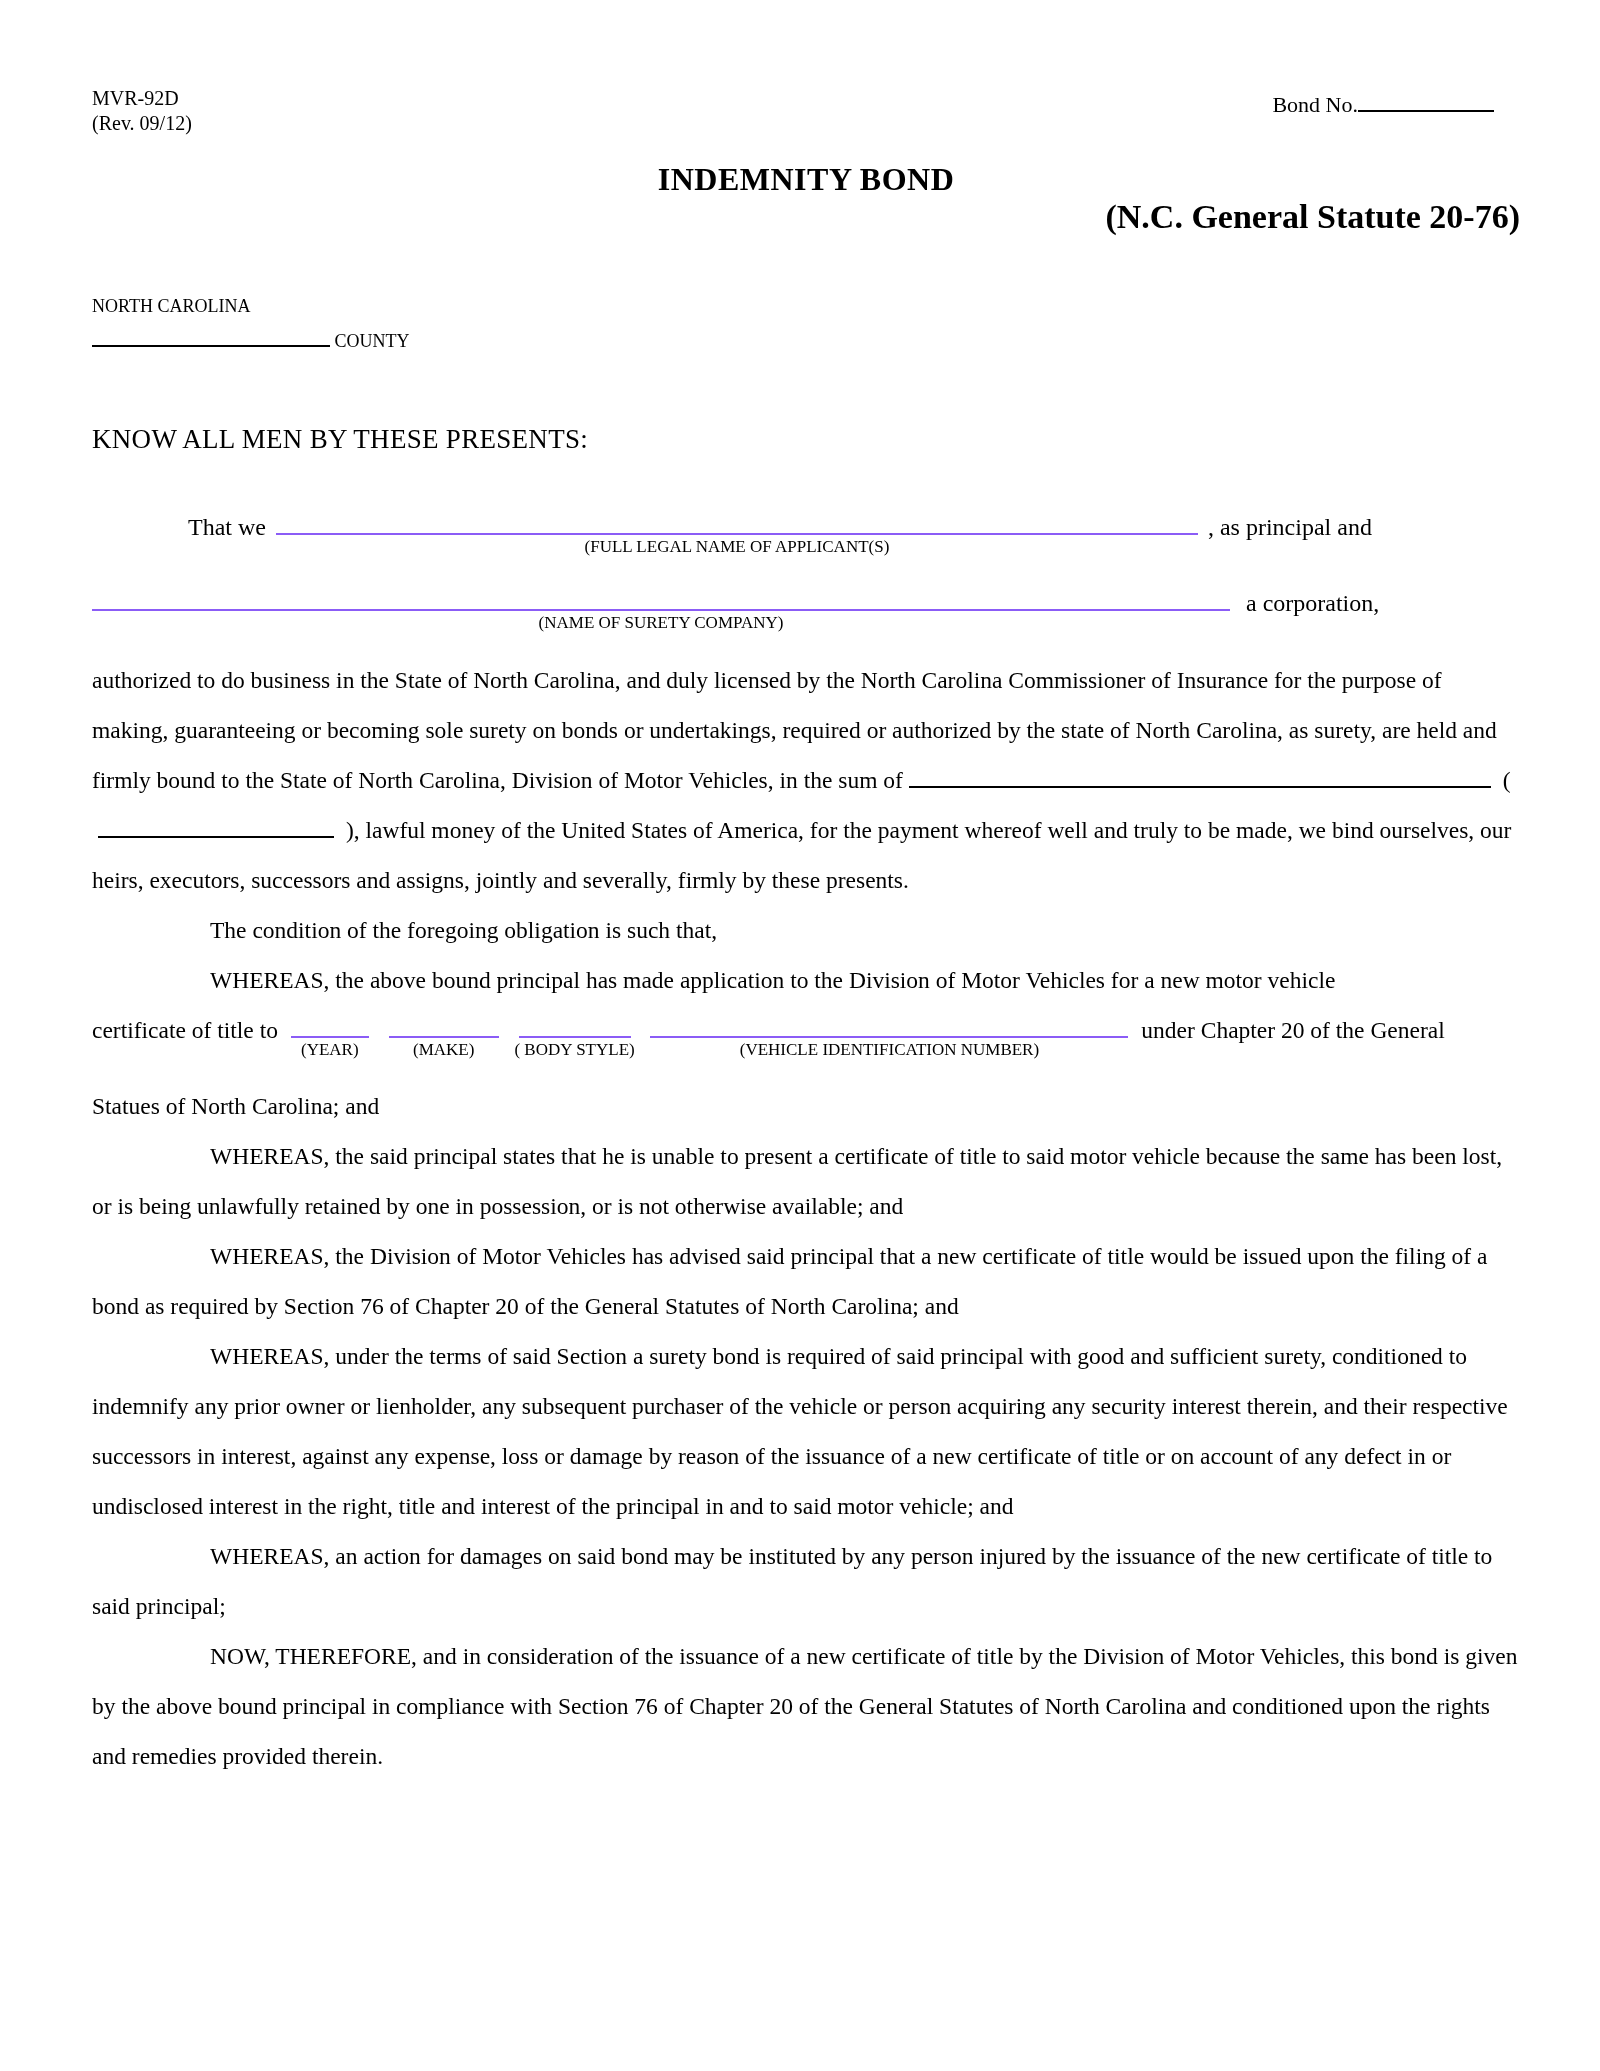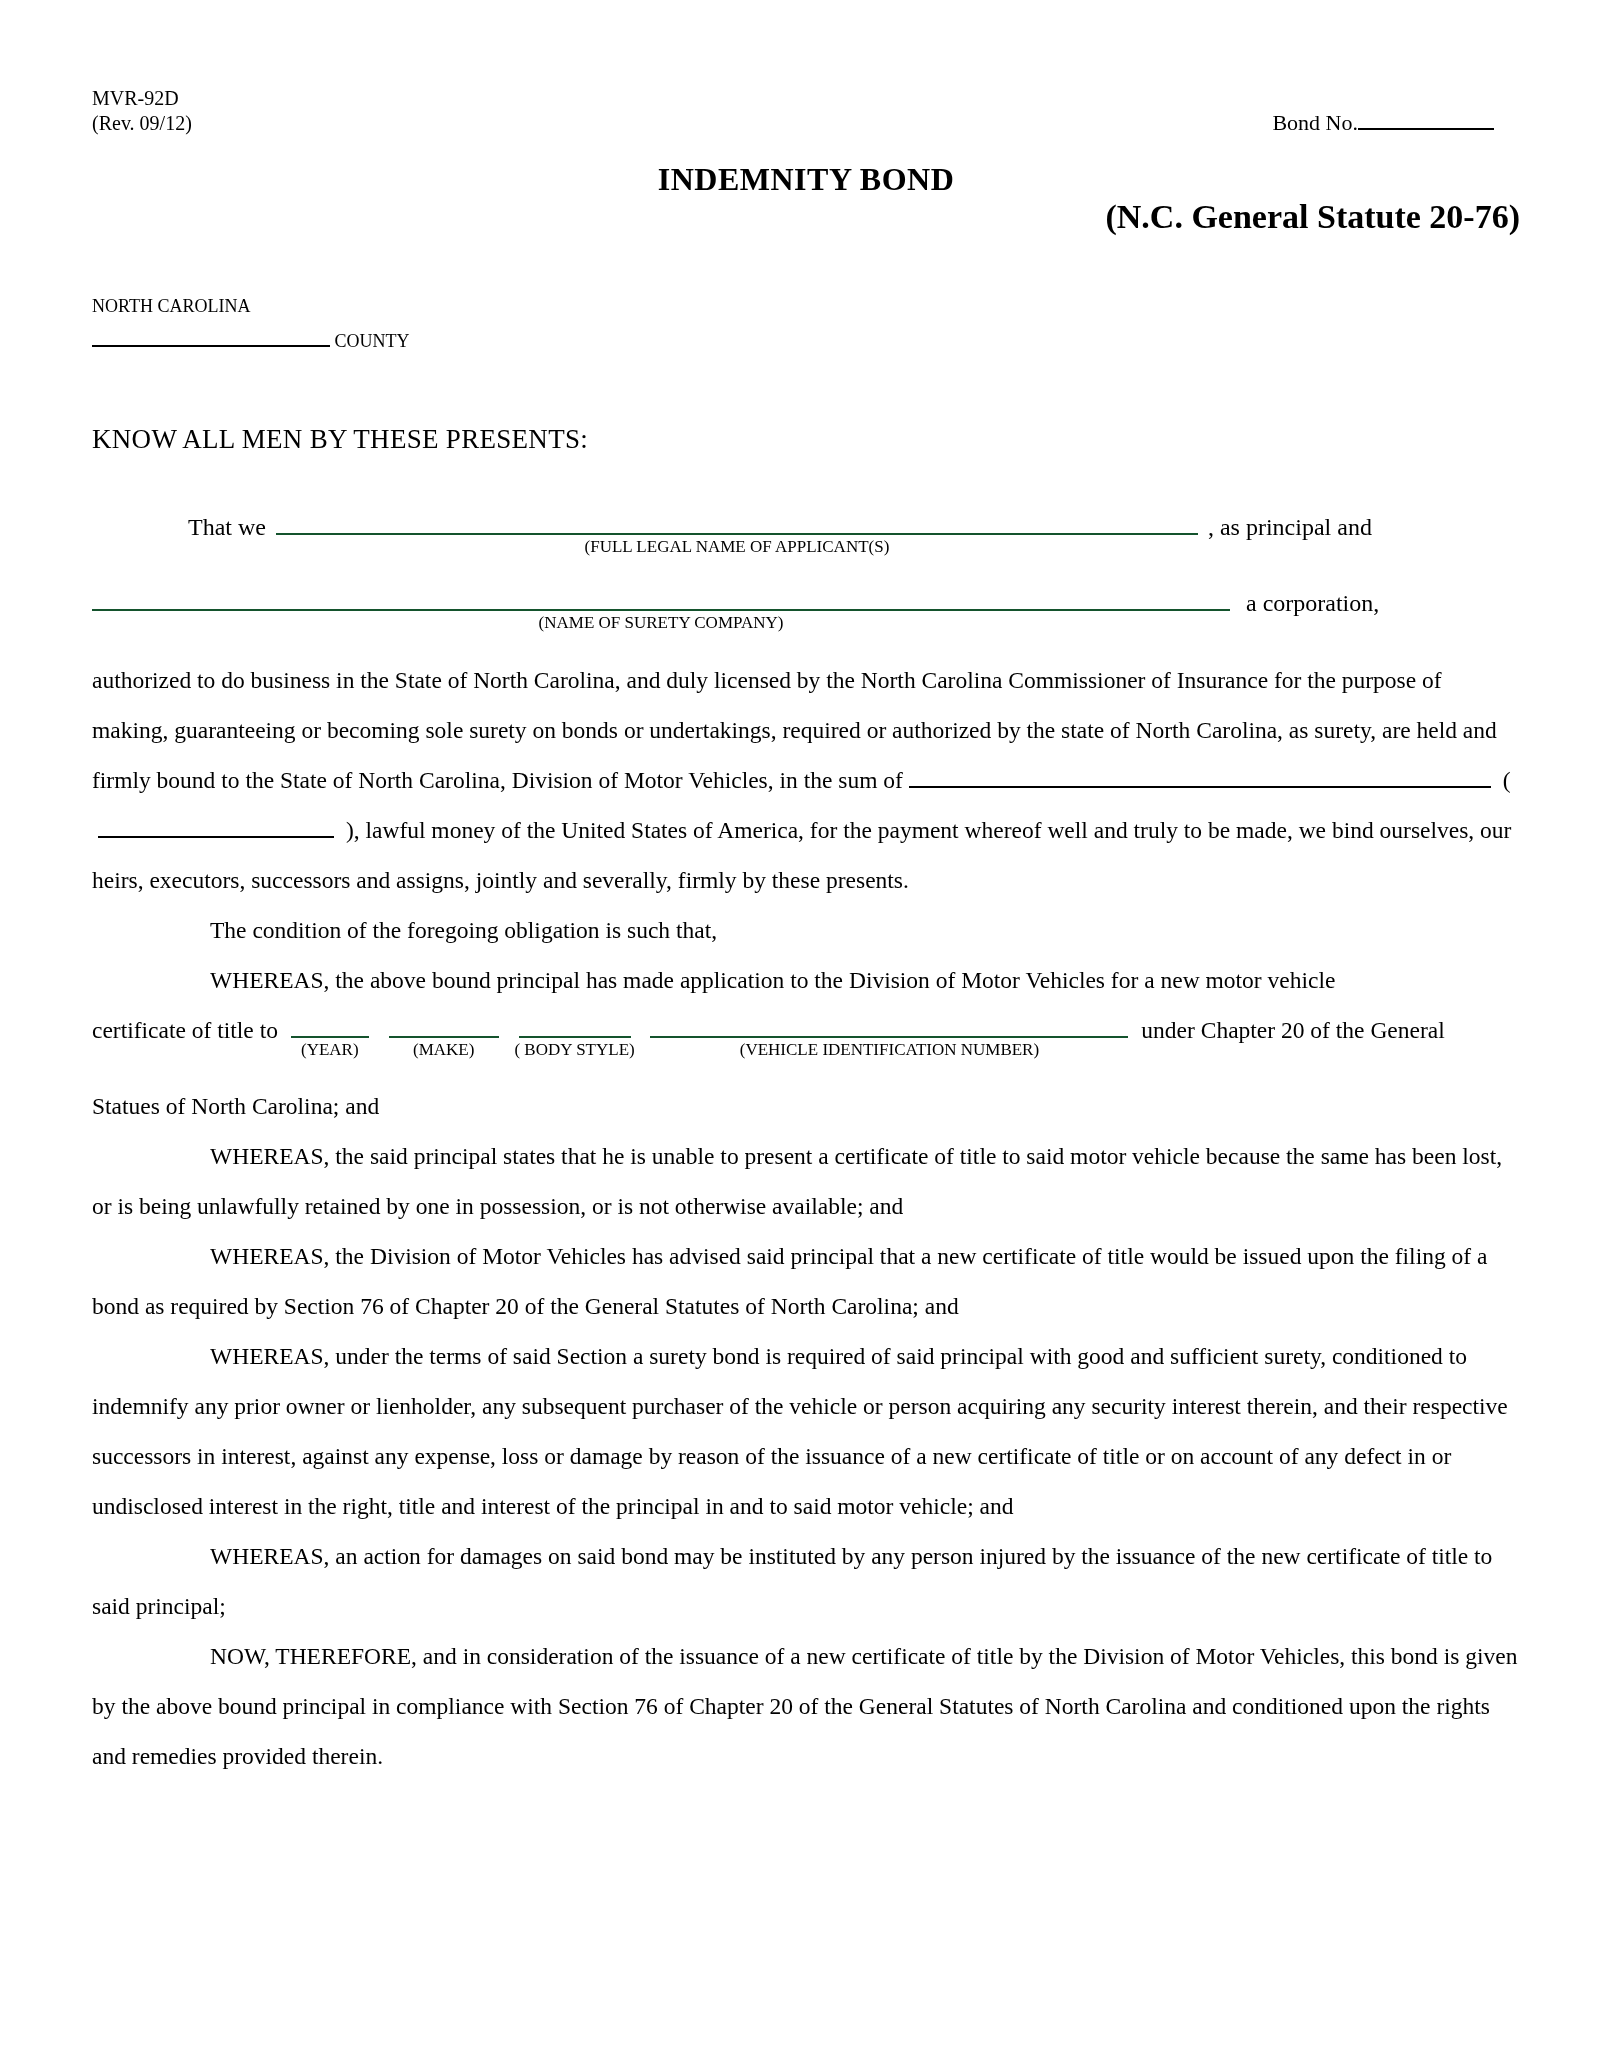--- a/index.html
+++ b/index.html
@@ -3,21 +3,21 @@
 <meta charset="utf-8">
 <style>
   html, body { margin:0; padding:0; background:#e8e8e8; }
   .page {
     width:1600px; height:2071px; box-sizing:border-box;
     background:#ffffff; color:#000;
     font-family:"Liberation Serif","DejaVu Serif",serif;
     padding:86px 80px 0 92px;
     overflow:hidden; position:relative; margin:0 auto;
   }
-  .top-row { display:flex; justify-content:space-between; align-items:flex-end; }
+  .top-row { display:flex; justify-content:space-between; align-items:flex-start; }
   .form-id { font-size:20px; line-height:25px; }
   .bond-no { font-size:22px; margin-right:26px; white-space:nowrap; }
   .blank {
     display:inline-block; border-bottom:2px solid #000; height:24px;
     vertical-align:baseline;
   }
   .bond-no .blank { width:136px; }
 
   h1.form-title {
     text-align:center; font-size:32px; font-weight:700;
@@ -29,21 +29,21 @@
 
   .state-line { font-size:18px; margin-top:60px; }
   .county-line { font-size:18px; }
   .county-line .blank { width:238px; height:28px; }
 
   .know-all { font-size:27px; margin-top:72px; letter-spacing:0.3px; }
 
   
   .bwc {
     display:inline-block; position:relative;
-    border-bottom:2px solid #14532d; height:28px; vertical-align:baseline;
+    border-bottom:2px solid #8b5cf6; height:28px; vertical-align:baseline;
   }
   .bwc .caption {
     position:absolute; top:100%; margin-top:5px; left:50%;
     transform:translateX(-50%);
     font-size:17px; white-space:nowrap; line-height:1;
   }
 
   .principal-line { font-size:24px; margin-top:50px; padding-left:96px; white-space:nowrap; }
   .principal-line .bwc { width:922px; margin:0 4px; }
   .surety-line { font-size:24px; margin-top:40px; white-space:nowrap; }

